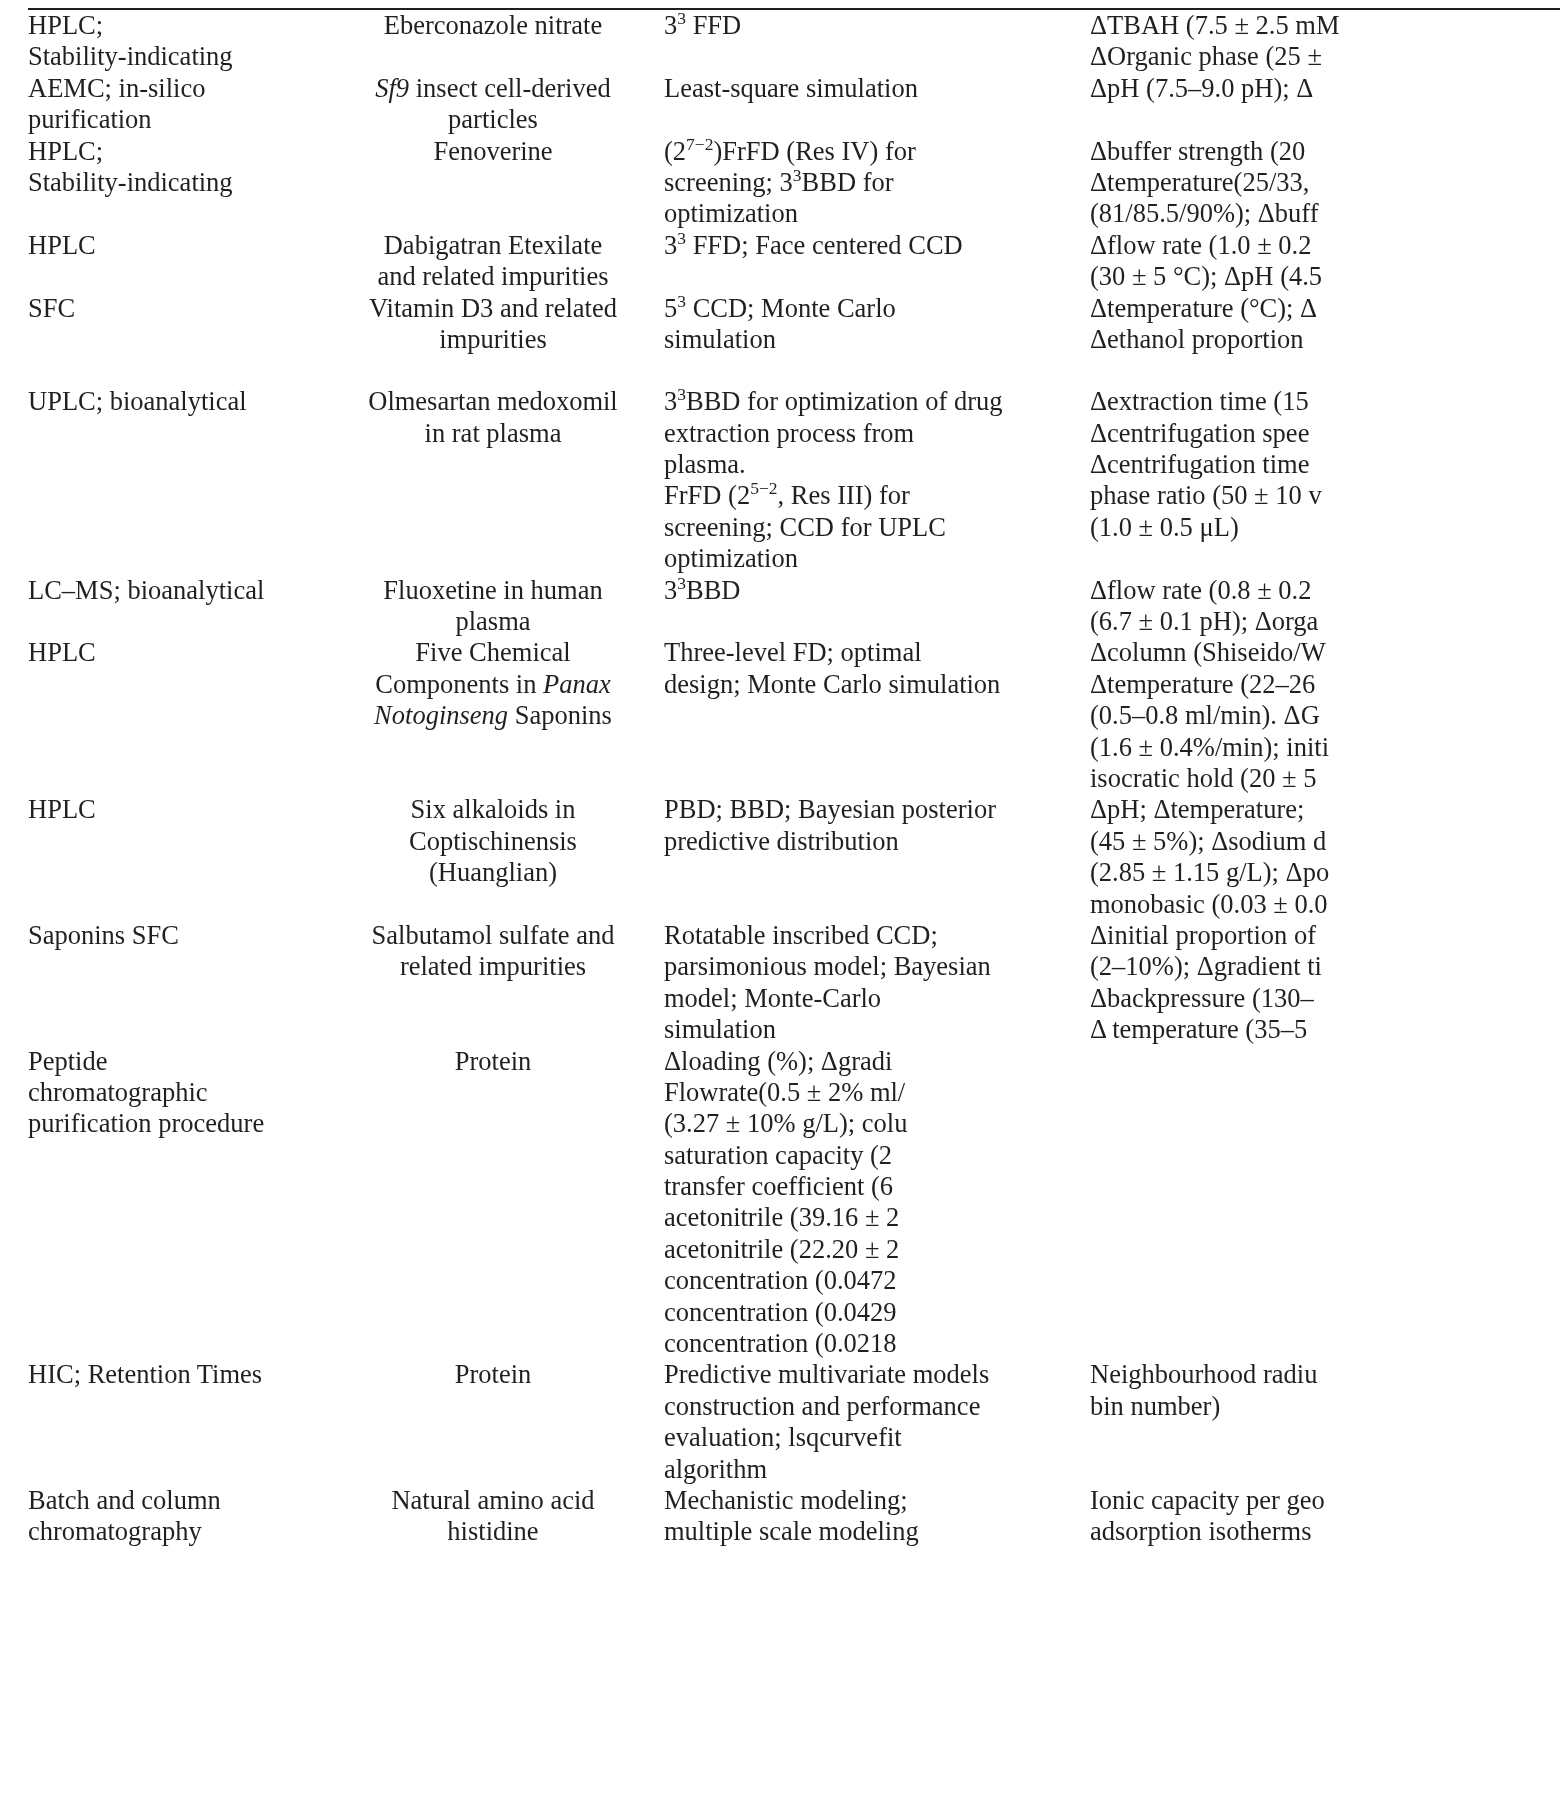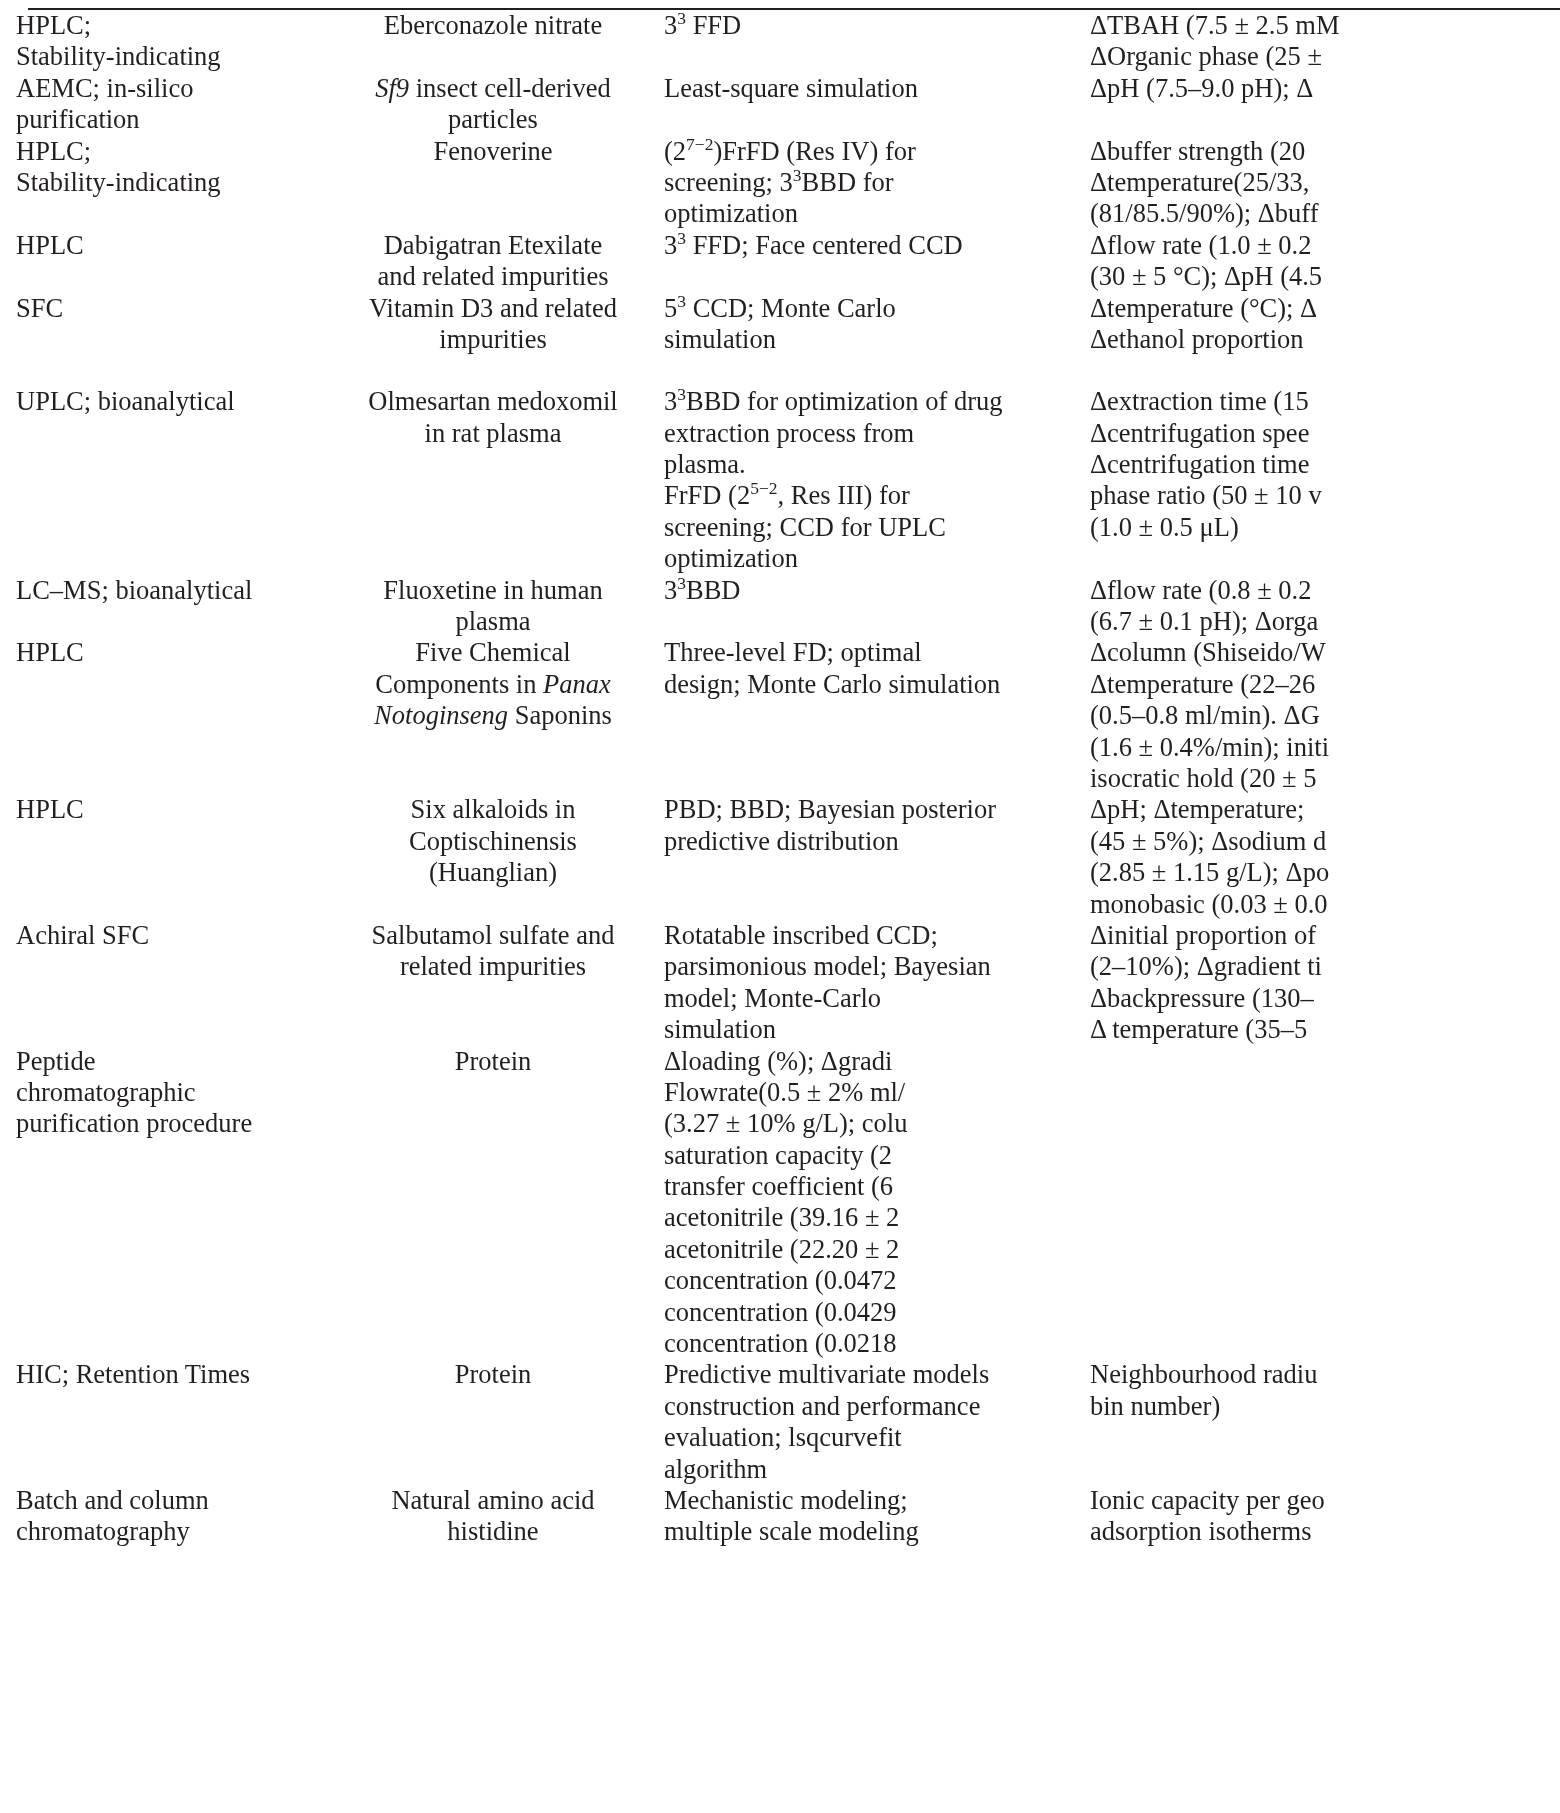--- a/index.html
+++ b/index.html
@@ -38,21 +38,21 @@
     align-items: flex-start;
     width: 1792px;           
   }
   .cell {
     font-size: 26.5px;
     line-height: 1.185;
     padding: 0;
     box-sizing: border-box;
     white-space: pre-line;
   }
-  .c1 { width: 334px; padding-left: 16px; padding-right: 10px; }
+  .c1 { width: 334px; padding-left: 28px; padding-right: 10px; }
   .c2 { width: 330px; padding-right: 12px; text-align: center; }
   .c3 { width: 426px; padding-right: 12px; }
   .c4 { width: 702px; padding-right: 8px; }
 
   .it { font-style: italic; }
 
   
   sup {
     font-size: 0.66em;
     vertical-align: super;
@@ -140,21 +140,21 @@
     </div>
 
     <div class="row r8">
       <div class="cell c1">HPLC</div>
       <div class="cell c2">Six alkaloids in<br>Coptischinensis<br>(Huanglian)</div>
       <div class="cell c3">PBD; BBD; Bayesian posterior<br>predictive distribution</div>
       <div class="cell c4">ΔpH; Δtemperature;<br>(45 ± 5%); Δsodium d<br>(2.85 ± 1.15 g/L); Δpo<br>monobasic (0.03 ± 0.0</div>
     </div>
 
     <div class="row r9">
-      <div class="cell c1">Achiral SFC</div>
+      <div class="cell c1">Saponins SFC</div>
       <div class="cell c2">Salbutamol sulfate and<br>related impurities</div>
       <div class="cell c3">Rotatable inscribed CCD;<br>parsimonious model; Bayesian<br>model; Monte-Carlo<br>simulation</div>
       <div class="cell c4">Δinitial proportion of<br>(2–10%); Δgradient ti<br>Δbackpressure (130–<br>Δ temperature (35–5</div>
     </div>
 
     <div class="row r10">
       <div class="cell c1">Peptide<br>chromatographic<br>purification procedure</div>
       <div class="cell c2">Protein</div>
       <div class="cell c4">Δloading (%); Δgradi<br>Flowrate(0.5 ± 2% ml/<br>(3.27 ± 10% g/L); colu<br>saturation capacity (2<br>transfer coefficient (6<br>acetonitrile (39.16 ± 2<br>acetonitrile (22.20 ± 2<br>concentration (0.0472<br>concentration (0.0429<br>concentration (0.0218</div>
     </div>

